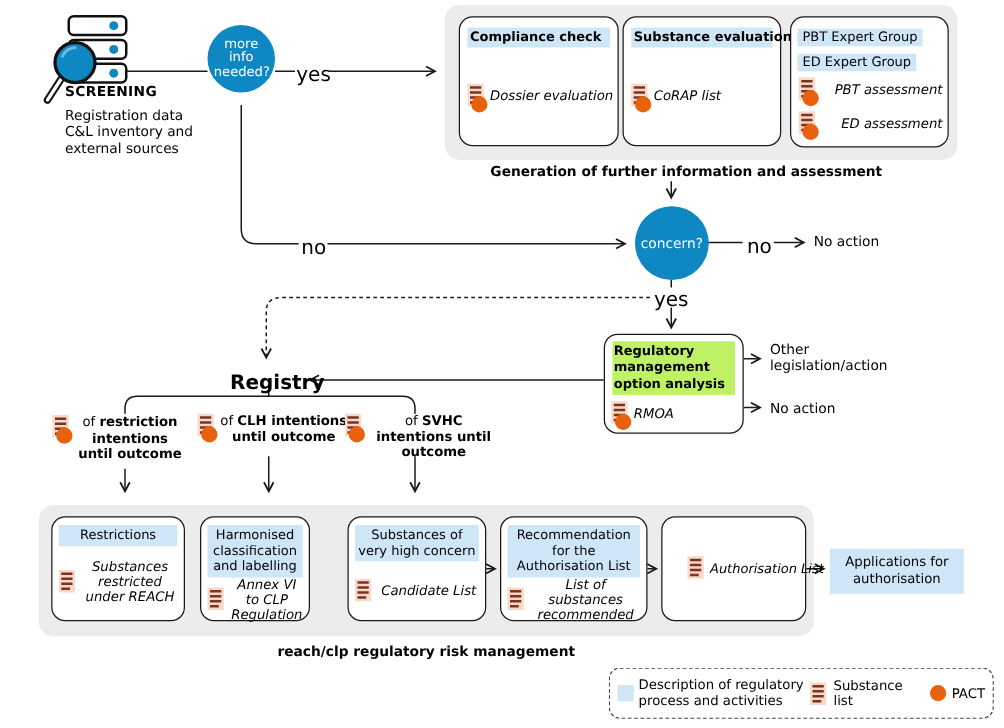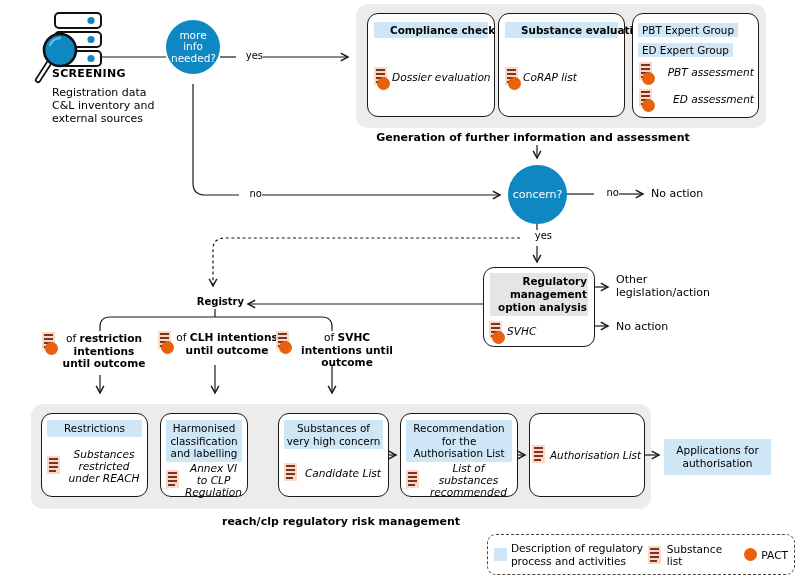--- a/index.html
+++ b/index.html
@@ -13,28 +13,28 @@
   svg.wires { position:absolute; left:0; top:0; pointer-events:none; }
 
   
   .panel { position:absolute; background:#ececec; border-radius:12px; }
 
   
   .box { position:absolute; background:#fff; border:1.4px solid #1a1a1a; border-radius:11px;
          display:flex; flex-direction:column; }
 
   
-  .tbar { background:#cfe6f7; margin:8px 6px 0 6px; padding:2px 16px; font-weight:bold;
+  .tbar { background:#cfe6f7; margin:8px 6px 0 6px; padding:2px 2px; font-weight:bold;
           font-size:10.4px; white-space:nowrap; }
   .xbar { background:#cfe6f7; margin:6px 0 0 5px; padding:1px 4px; font-size:10.4px;
           white-space:nowrap; align-self:flex-start;text-align:right; }
   .cbar { background:#cfe6f7; margin:6px 5px 0 5px; padding:2px 1px; font-size:10.4px;
           text-align:center; line-height:12.5px; }
-  .rbar { background:#e5e5e5; margin:5px 6px 0 6px; padding:2px 1px; font-size:10.4px;
-          font-weight:bold; text-align:right; line-height:13px; }
+  .rbar { background:#bef264; margin:5px 6px 0 6px; padding:2px 1px; font-size:10.4px;
+          font-weight:bold; text-align:left; line-height:13px; }
 
   
   .item { flex:1; display:flex; align-items:center; gap:3px; padding:0 4px 0 6px; }
   .xitem { display:flex; align-items:center; gap:4px; margin:5px 4px 2px 6px;justify-content:space-between; }
   .ilabel { font-size:10.6px; line-height:12px;font-style:italic; }
   .ilabel.c { flex:1; text-align:center; }
   .nw { white-space:nowrap; }
 
   
   .sicon { position:relative; display:inline-block; width:15px; height:20px; flex:0 0 15px; }
@@ -49,21 +49,21 @@
   .lbsq { display:inline-block; width:13px; height:13px; background:#cfe6f7; }
 
   
   .circle { position:absolute; border-radius:50%; background:#0e87c3; color:#fff;
     display:flex; align-items:center; justify-content:center; text-align:center;
     font-size:10.5px; line-height:11.5px; }
   .circle .inner { width:44px; }
 
   .cap { position:absolute; font-weight:bold; text-align:center; font-size:11px; }
   .lbl { position:absolute; font-size:11px; }
-  .lblc { position:absolute; font-size:10px; text-align:right; }
+  .lblc { position:absolute; font-size:16px; text-align:center; }
   .pre { white-space:pre-line; line-height:13px; }
 
   
   .ritem { position:absolute; display:flex; gap:3px; }
   .rtext { flex:1; text-align:center; font-size:10.6px; line-height:12.5px; }
 
   .bluebox { position:absolute; background:#cfe6f7; display:flex; align-items:center;
     justify-content:center; text-align:center; font-size:10.6px; line-height:13px; padding:2px; }
 
   #legend { position:absolute; border:1.3px dashed #444; border-radius:9px;
@@ -178,30 +178,30 @@
     </div>
     <div class="xitem">
       <span class="sicon">
           <span class="slist"></span>
           <span class="pact"></span>
         </span>
       <div class="ilabel nw">ED assessment</div>
     </div>
   </div>
 
-  <div class="cap" style="left:330px;top:131px;width:406px">Generation of further information and assessment</div>
+  <div class="cap" style="left:346px;top:131px;width:406px">Generation of further information and assessment</div>
 
   <div class="box" style="left:483px;top:267px;width:112px;height:80px">
     <div class="rbar">Regulatory management option analysis</div>
     <div class="item" style="padding-left:5px">
       <span class="sicon">
           <span class="slist"></span>
           <span class="pact"></span>
         </span>
-      <div class="ilabel nw">SVHC</div>
+      <div class="ilabel nw">RMOA</div>
     </div>
   </div>
   <div class="lbl pre" style="left:616px;top:273px">Other
 legislation/action</div>
   <div class="lbl" style="left:616px;top:320px">No action</div>
 
   <div class="lblc" style="left:184px;top:296px;width:60px;font-weight:bold">Registry</div>
 
   <div class="ritem" style="left:42px;top:332px;width:106px">
     <span class="sicon">
@@ -259,21 +259,21 @@
     <div class="cbar">Recommendation for the Authorisation List</div>
     <div class="item" style="padding-left:5px">
       <span class="sicon">
           <span class="slist"></span>
         </span>
       <div class="ilabel c">List of substances recommended</div>
     </div>
   </div>
 
   <div class="box" style="left:529px;top:413px;width:116px;height:84px">
-    <div class="item" style="padding-left:2px">
+    <div class="item" style="padding-left:20px">
       <span class="sicon">
           <span class="slist"></span>
         </span>
       <div class="ilabel nw" style="font-size:10.4px">Authorisation List</div>
     </div>
   </div>
 
   <div class="bluebox" style="left:664px;top:439px;width:107px;height:36px">Applications for authorisation</div>
 
   <div class="cap" style="left:31px;top:515px;width:620px">reach/clp regulatory risk management</div>

